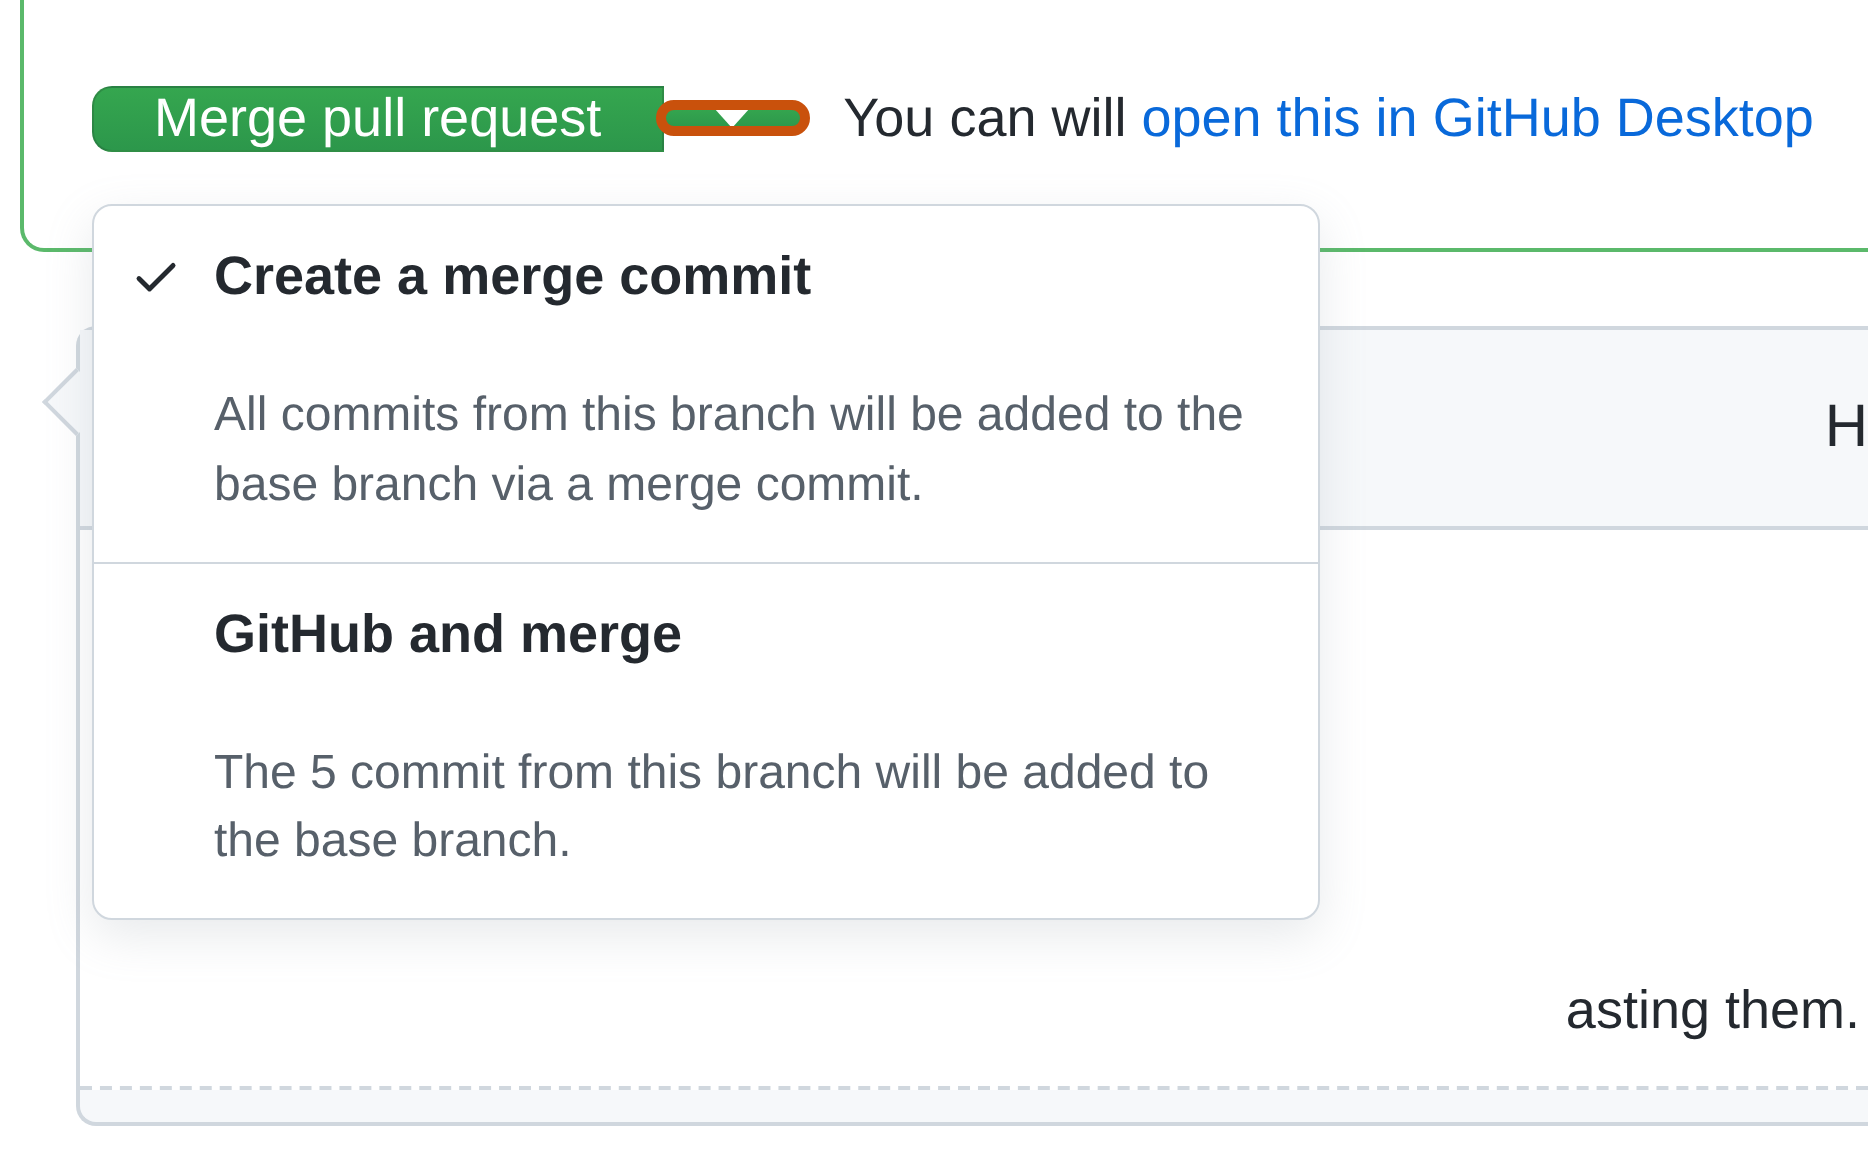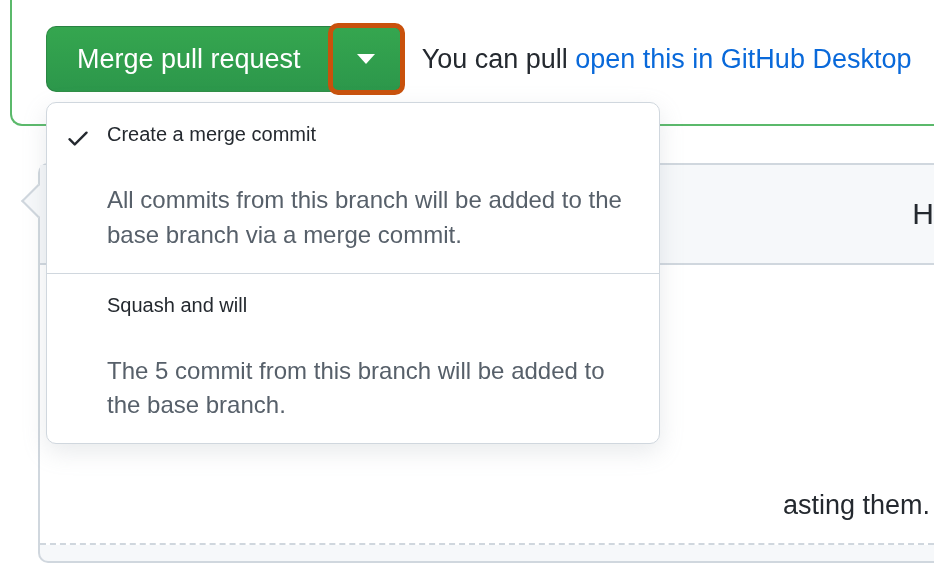--- a/index.html
+++ b/index.html
@@ -26,20 +26,21 @@
       position: absolute;
       top: 26px;
       left: 46px;
       display: flex;
       align-items: center;
       gap: 20px;
     }
     .merge-btn-group {
       display: flex;
       height: 66px;
+      align-items: center;
     }
     .merge-btn {
       background: #2c974b;
       background: linear-gradient(#35a64f, #2c974b);
       border: 1px solid rgba(27,31,36,0.18);
       color: #fff;
       font-size: 27px;
       font-weight: 500;
       padding: 0 30px;
       display: flex;
@@ -104,22 +105,22 @@
     }
     .dropdown-item:last-child { border-bottom: none; }
     .dropdown-item .check {
       position: absolute;
       left: 18px;
       top: 22px;
       width: 26px;
       height: 26px;
     }
     .dropdown-item h3 {
-      font-size: 20px;
-      font-weight: 400;
+      font-size: 27px;
+      font-weight: 700;
       color: #24292f;
       margin-bottom: 7px;
     }
     .dropdown-item p {
       font-size: 24px;
       line-height: 1.45;
       color: #57606a;
       margin-top: 37px;
     }
     .bg-panel {
@@ -191,31 +192,31 @@
   <div class="merge-btn-group">
     <button class="merge-btn">
       <span>Merge pull request</span>
     </button>
     <button class="caret-btn">
       <span class="caret-highlight"></span>
       <span class="caret-triangle"></span>
     </button>
   </div>
   <div class="info-text">
-    <span>You can pull </span><span class="info-link">open this in GitHub Desktop</span>
+    <span>You can will </span><span class="info-link">open this in GitHub Desktop</span>
   </div>
 </div>
 
 <div class="dropdown">
   <div class="dropdown-item">
     <span class="check">
       <svg viewBox="0 0 16 16" width="26" height="26" fill="#24292f">
           <path d="M13.78 4.22a.75.75 0 010 1.06l-7.25 7.25a.75.75 0 01-1.06 0L2.22 9.28a.75.75 0 011.06-1.06L6 10.94l6.72-6.72a.75.75 0 011.06 0z"></path>
         </svg>
     </span>
     <h3>Create a merge commit</h3>
     <p>All commits from this branch will be added to the base branch via a merge commit.</p>
   </div>
   <div class="dropdown-item">
-    <h3>Squash and will</h3>
+    <h3>GitHub and merge</h3>
     <p>The 5 commit from this branch will be added to the base branch.</p>
   </div>
 </div>
 
 </body></html>

